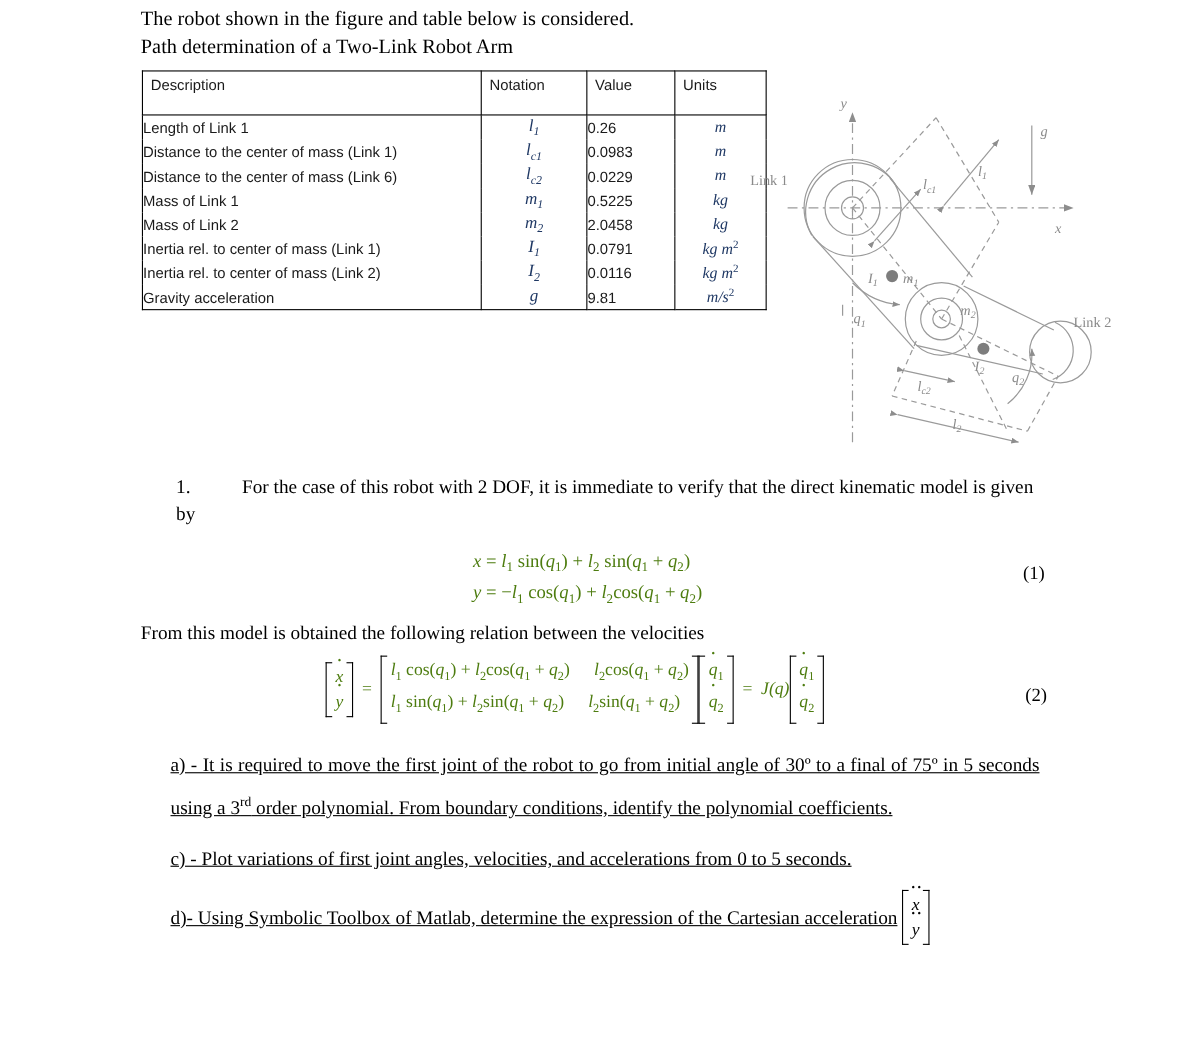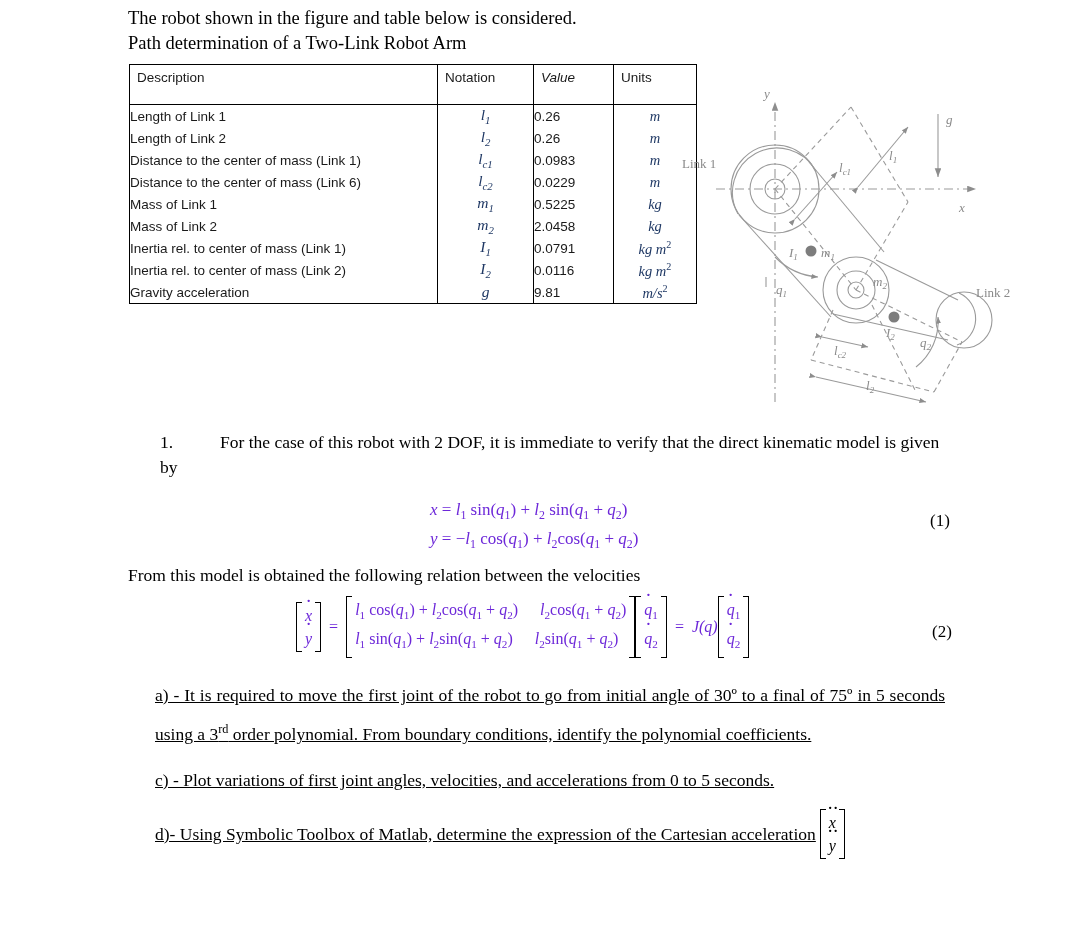--- a/index.html
+++ b/index.html
@@ -49,21 +49,21 @@
   .param-table thead th {
     font-weight: normal;
     text-align: left;
     height: 34px;
     padding: 12px 0 0 7px;
     vertical-align: top;
     padding-top: 5px;
   }
   .col-desc   { width: 300px; }
   .col-not    { width: 88px;  }
-  .col-val    { width: 72px; font-style: italic;  }
+  .col-val    { width: 72px;  }
   .col-units  { width: 75px;  }
 
   .param-table tbody td {
     border-left: 1px solid #000;
     border-right: 1px solid #000;
     border-top: none;
     border-bottom: none;
     height: 22px;
   }
   .param-table tbody tr:first-child td { border-top: 1px solid #000; }
@@ -121,21 +121,21 @@
     top: 0;
   }
   .item1 .body {
     margin-left: 60px;
   }
 
   
   .eq-block {
     position: absolute;
     font-family: "Liberation Serif", serif;
-    color: #6d28d9;
+    color: #4d7c0f;
   }
   .eq1 {
     left: 430px;
     top: 498px;
     font-size: 17px;
     line-height: 24px;
   }
   .eq-num-1 {
     position: absolute;
     left: 930px;
@@ -272,26 +272,20 @@
       <th class="col-desc">Description</th>
       <th class="col-not">Notation</th>
       <th class="col-val">Value</th>
       <th class="col-units">Units</th>
     </tr>
   </thead>
   <tbody>
       <tr>
         <td class="cell-desc">Length of Link 1</td>
         <td class="cell-not">l<sub>1</sub></td>
-        <td class="cell-val">0.26</td>
-        <td class="cell-units">m</td>
-      </tr>
-      <tr>
-        <td class="cell-desc">Length of Link 2</td>
-        <td class="cell-not">l<sub>2</sub></td>
         <td class="cell-val">0.26</td>
         <td class="cell-units">m</td>
       </tr>
       <tr>
         <td class="cell-desc">Distance to the center of mass (Link 1)</td>
         <td class="cell-not">l<sub>c1</sub></td>
         <td class="cell-val">0.0983</td>
         <td class="cell-units">m</td>
       </tr>
       <tr>

